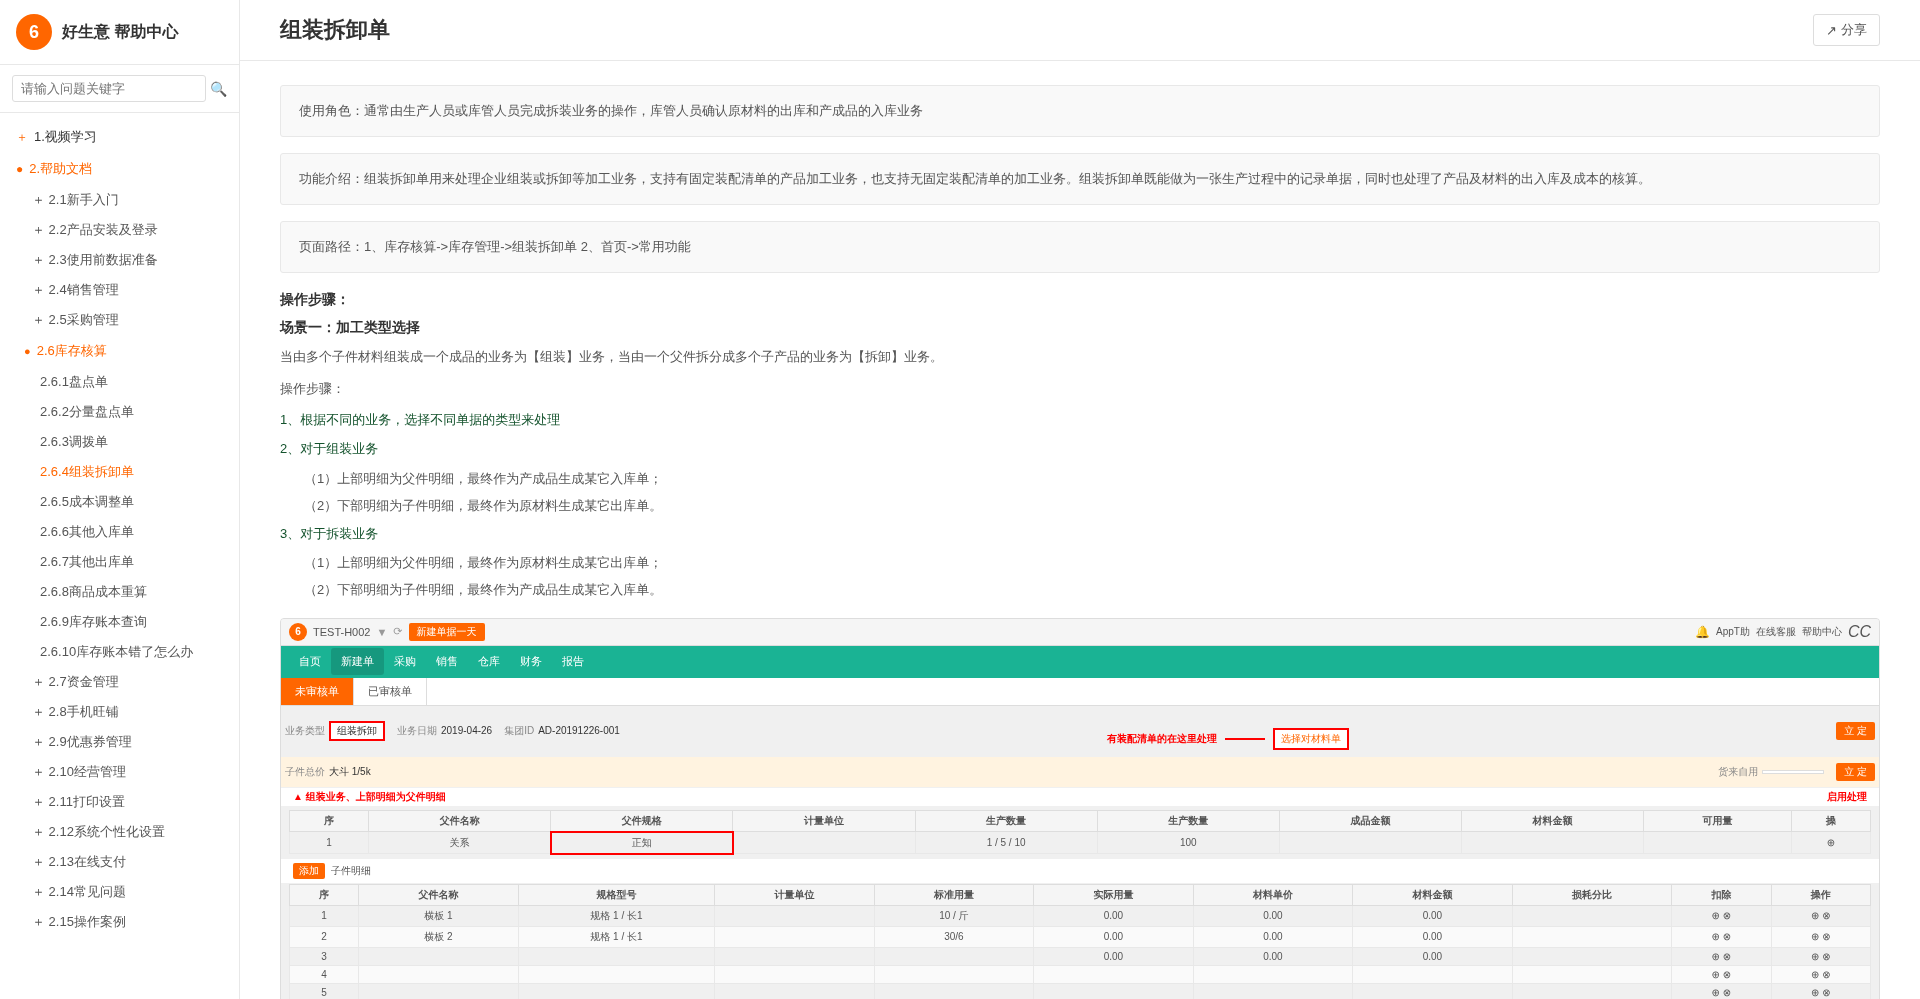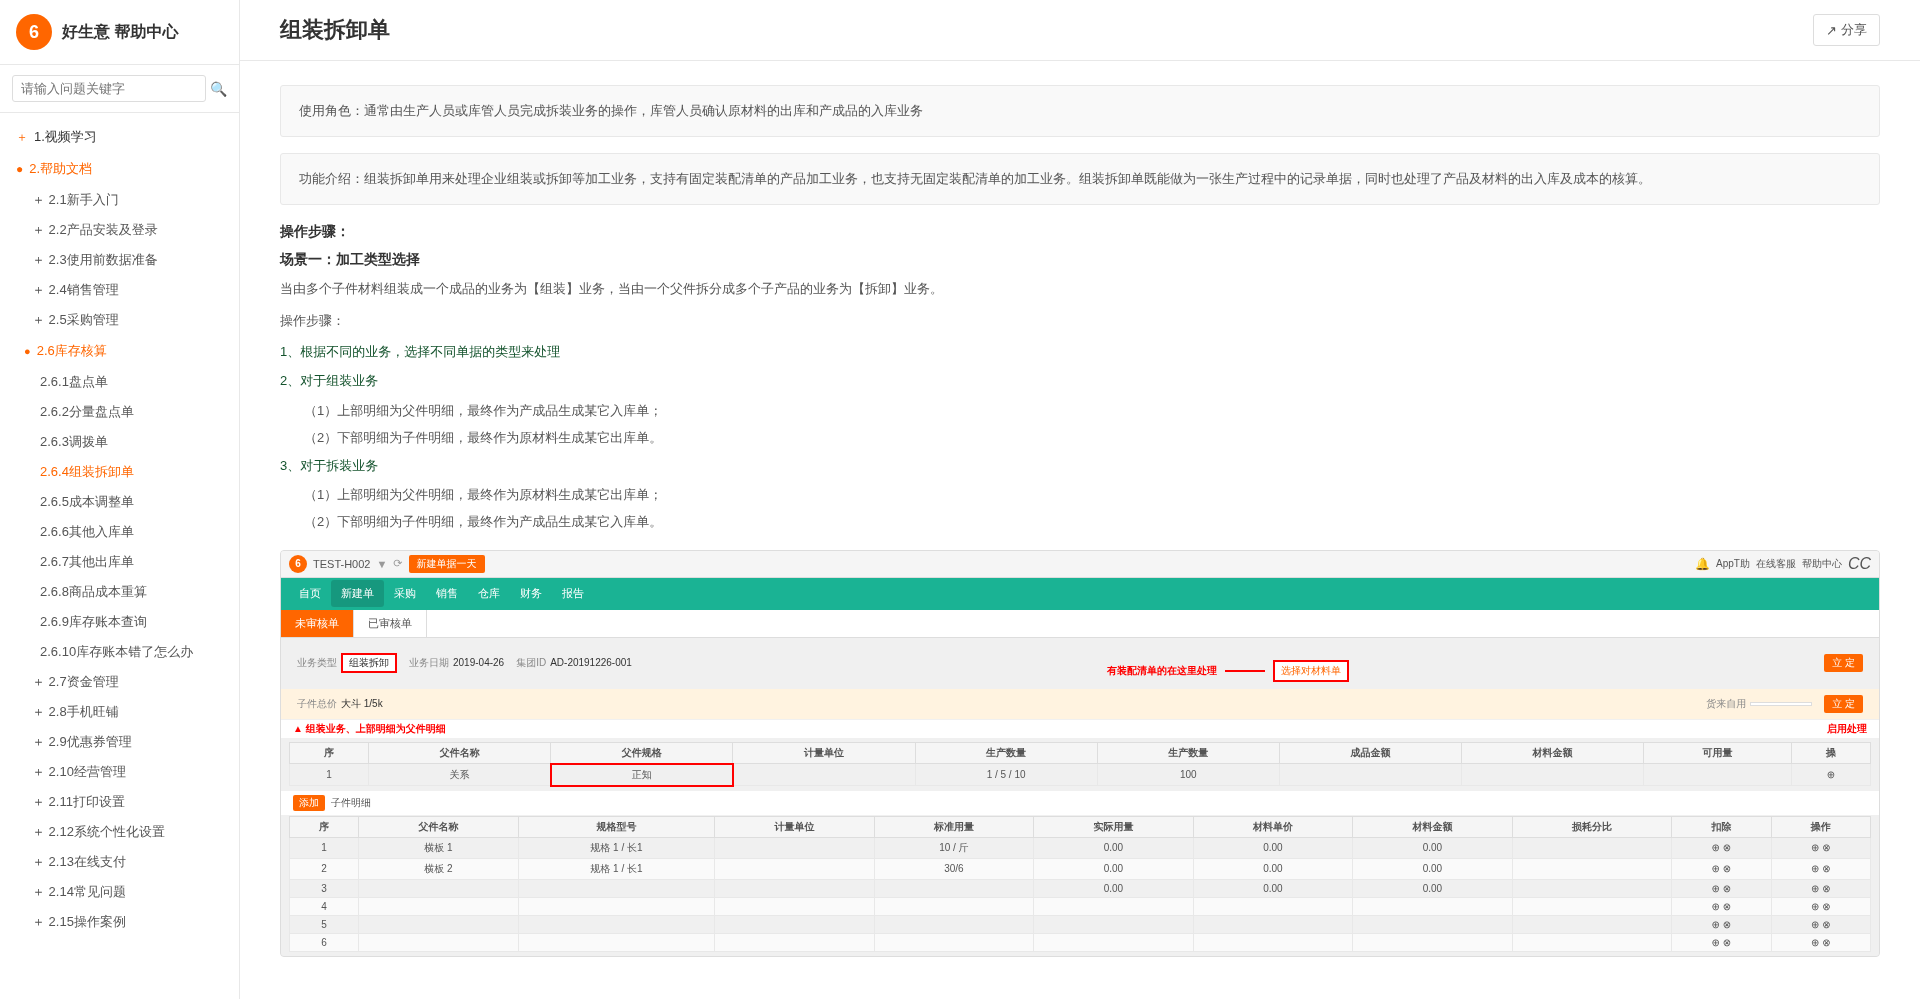--- a/index.html
+++ b/index.html
@@ -305,21 +305,21 @@
 
     .ss-tab.active {
       background: #f60;
       color: #fff;
     }
 
     .ss-form-row {
       display: flex;
       align-items: center;
       gap: 12px;
-      padding: 6px 16px;
+      padding: 6px 4px;
       border-bottom: 1px solid #f0f0f0;
       flex-wrap: wrap;
     }
 
     .ss-field {
       display: flex;
       align-items: center;
       gap: 4px;
       font-size: 10px;
     }
@@ -465,20 +465,23 @@
   <div id="content-area">
 
     <div class="info-block">
       <span>使用角色：通常由生产人员或库管人员完成拆装业务的操作，库管人员确认原材料的出库和产成品的入库业务</span>
     </div>
 
     <div class="info-block">
       <span>功能介绍：组装拆卸单用来处理企业组装或拆卸等加工业务，支持有固定装配清单的产品加工业务，也支持无固定装配清单的加工业务。组装拆卸单既能做为一张生产过程中的记录单据，同时也处理了产品及材料的出入库及成本的核算。</span>
     </div>
 
+    <div class="info-block">
+      <span>页面路径：1、库存核算-&gt;库存管理-&gt;组装拆卸单 2、首页-&gt;常用功能</span>
+    </div>
 
     <div class="section-heading">操作步骤：</div>
 
     <div class="scenario-heading">场景一：加工类型选择</div>
 
     <div class="content-text">
       <span>当由多个子件材料组装成一个成品的业务为【组装】业务，当由一个父件拆分成多个子产品的业务为【拆卸】业务。</span>
     </div>
 
     <div class="content-text">操作步骤：</div>

